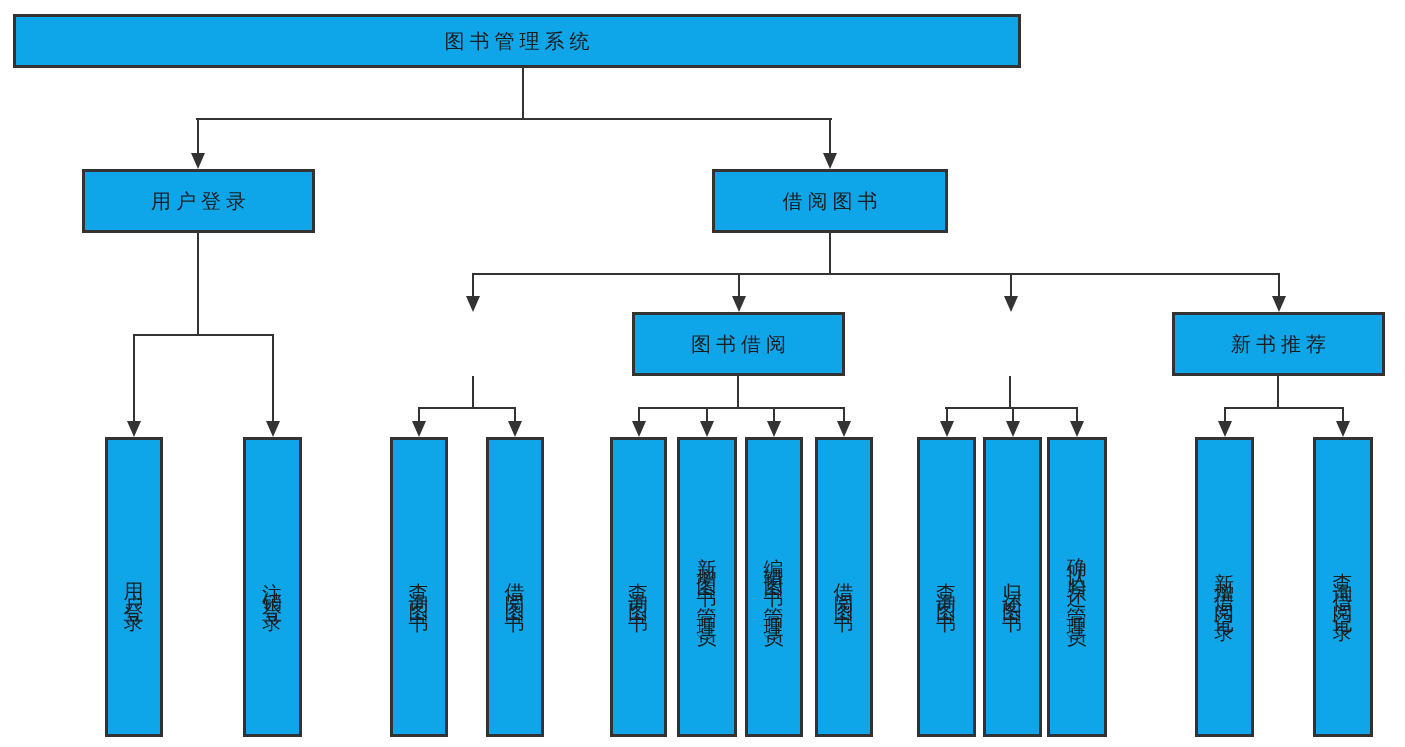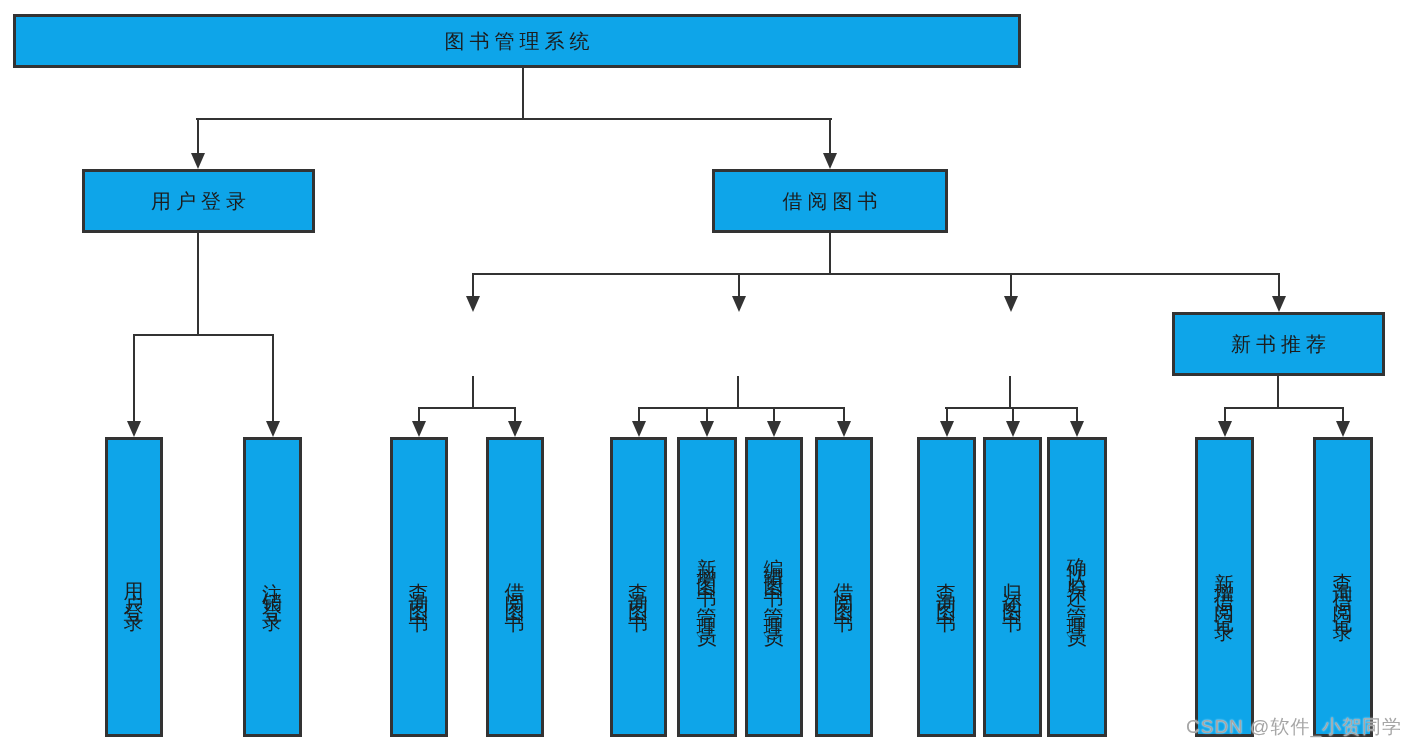--- a/index.html
+++ b/index.html
@@ -54,20 +54,23 @@
   <div class="hline" style="left:472px;top:273px;width:808px"></div>
   <div class="vline" style="left:472px;top:273px;height:25px"></div>
   <div class="vline" style="left:738px;top:273px;height:25px"></div>
   <div class="vline" style="left:1010px;top:273px;height:25px"></div>
   <div class="vline" style="left:1278px;top:273px;height:25px"></div>
   <div class="arrow" style="left:466px;top:296px"></div>
   <div class="arrow" style="left:732px;top:296px"></div>
   <div class="arrow" style="left:1004px;top:296px"></div>
   <div class="arrow" style="left:1272px;top:296px"></div>
 
+  <div class="box" style="left:632px;top:312px;width:213px;height:64px">
+    <span class="lbl">图书借阅</span>
+  </div>
   <div class="box" style="left:1172px;top:312px;width:213px;height:64px">
     <span class="lbl">新书推荐</span>
   </div>
 
   <div class="vline" style="left:472px;top:376px;height:33px"></div>
   <div class="hline" style="left:418px;top:407px;width:98px"></div>
   <div class="vline" style="left:418px;top:407px;height:15px"></div>
   <div class="vline" style="left:514px;top:407px;height:15px"></div>
   <div class="arrow" style="left:412px;top:421px"></div>
   <div class="arrow" style="left:508px;top:421px"></div>
@@ -136,15 +139,14 @@
     <span class="vlbl">确认归还（管理员）</span>
   </div>
 
   <div class="box leaf" style="left:1195px;top:437px;width:59px;height:300px">
     <span class="vlbl">新增借阅记录</span>
   </div>
   <div class="box leaf" style="left:1313px;top:437px;width:60px;height:300px">
     <span class="vlbl">查询借阅记录</span>
   </div>
 
-  <div class="watermark">CSDN @软件_小贺同学</div>
 
 </div>
 
 </body></html>

